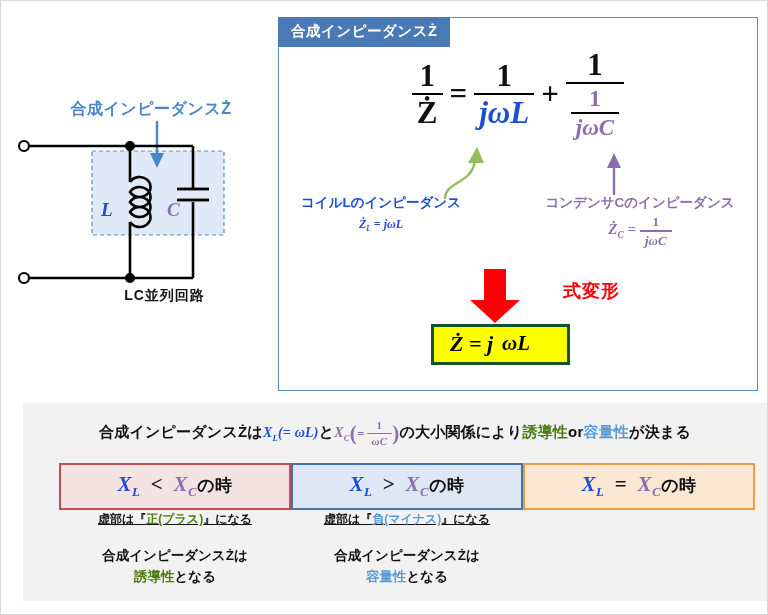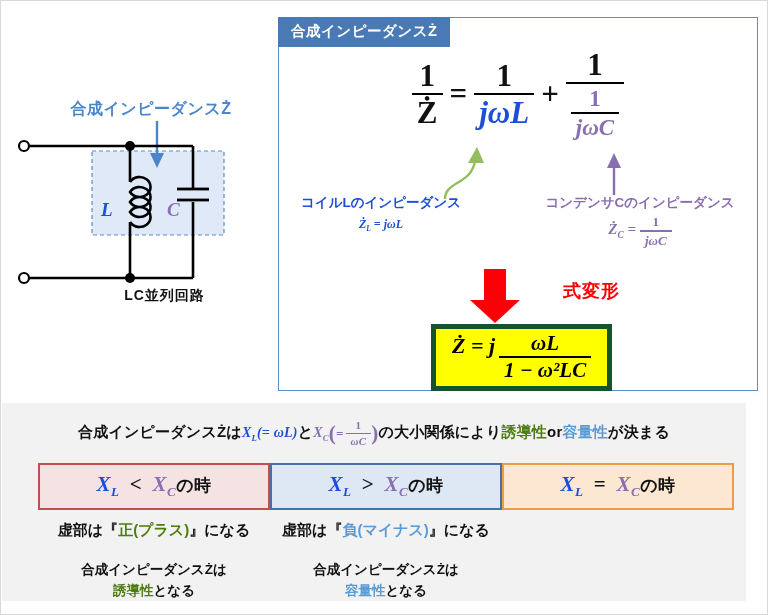--- a/index.html
+++ b/index.html
@@ -42,48 +42,48 @@
   .green{color:#1d4ed8;}
   .purple{color:#8a6fb0;}
 
   
   .anno{font-weight:bold;font-size:13.5px;text-align:center;line-height:1.45;}
   .anno .eq{font-size:12px;}
   .henkei{color:#fb0007;font-weight:bold;font-size:18px;letter-spacing:1px;}
 
   
   #result-box{
-    background:#ffff00;border:5px solid #14532d;
-    padding:4px 16px 5px 16px;font-size:22px;color:#000;
-    display:flex;
+    background:#ffff00;border:3px solid #14532d;
+    padding:4px 32px 5px 16px;font-size:22px;color:#000;
+    display:flex;align-items:center;
   }
 
   
   #bottom-panel{
-    left:1px;top:402px;width:744px;height:198px;
+    left:22px;top:402px;width:744px;height:198px;
     background:#f2f2f2;box-sizing:border-box;
   }
   #summary-line{
     text-align:center;font-weight:bold;font-size:15px;color:#111;
     padding-top:17px;letter-spacing:.2px;
   }
   .red-t{color:#4d7c0f;}
   .blue-t{color:#5b9bd5;}
 
   .case-row{display:flex;justify-content:flex-end;padding:0 12px;margin-top:16px;}
   .case-col{width:232px;text-align:center;}
   .case-head{
     border-width:2px;border-style:solid;padding:7px 0 8px 0;
     font-size:21px;letter-spacing:.5px;
   }
   .case-head .jp{font-family:"Liberation Sans",sans-serif;font-weight:bold;font-size:17px;color:#111;}
   .case-1 .case-head{background:#f5e2e3;border-color:#c0504d;}
   .case-2 .case-head{background:#dde8f4;border-color:#4472a8;}
   .case-3 .case-head{background:#fce7d3;border-color:#ed9b48;}
-  .case-line{font-weight:bold;font-size:15px;color:#111;margin-top:9px;line-height:1.5;}
+  .case-line{font-weight:bold;font-size:12px;color:#111;line-height:1.5;text-decoration:underline;}
   .case-line2{font-weight:bold;font-size:13.5px;color:#111;margin-top:18px;line-height:1.55;}
   sub{font-size:.62em;}
 </style>
 </head>
 <body>
 
 <div class="abs" style="left:0;top:88px;width:277px;height:230px;">
 
   <div class="abs cap-label" style="left:55px;top:10px;width:190px;text-align:center;">合成インピーダンスŻ</div>
 
@@ -178,21 +178,20 @@
 <svg class="abs" style="left:466px;top:268px;" width="56" height="55">
   <rect x="17" y="0" width="22" height="33" fill="#fb0007"></rect>
   <polygon points="3,31 53,31 28,54" fill="#fb0007"></polygon>
 </svg>
 <div class="abs henkei" style="left:530px;top:278px;margin-left:32px;">式変形</div>
 
 <div class="abs" id="result-box" style="left:430px;top:323px;">
   <span class="serif-i" style="margin-right:4px;">Ż = j</span>
   <span class="frac" style="font-size:21px;">
     <span class="num serif-i">ωL</span>
-    <span class="den serif-i">1 − ω²LC</span>
   </span>
 </div>
 
 <div class="abs" id="bottom-panel">
 
   <div id="summary-line">
     <span>合成インピーダンスŻは</span><span class="serif-i green" style="font-size:14px;">X<sub>L</sub>(= ωL)</span><span>と</span><span class="serif-i purple" style="font-size:14px;">X<sub>C</sub></span><span class="purple serif-b" style="font-size:21px;font-style:normal;vertical-align:-3px;">(</span><span class="purple" style="display:inline-flex;align-items:center;vertical-align:middle;">
         <span class="serif-i" style="font-size:13px;">=</span>
         <span class="frac thin" style="font-size:11px;margin-left:2px;">
           <span class="num serif-b">1</span>

